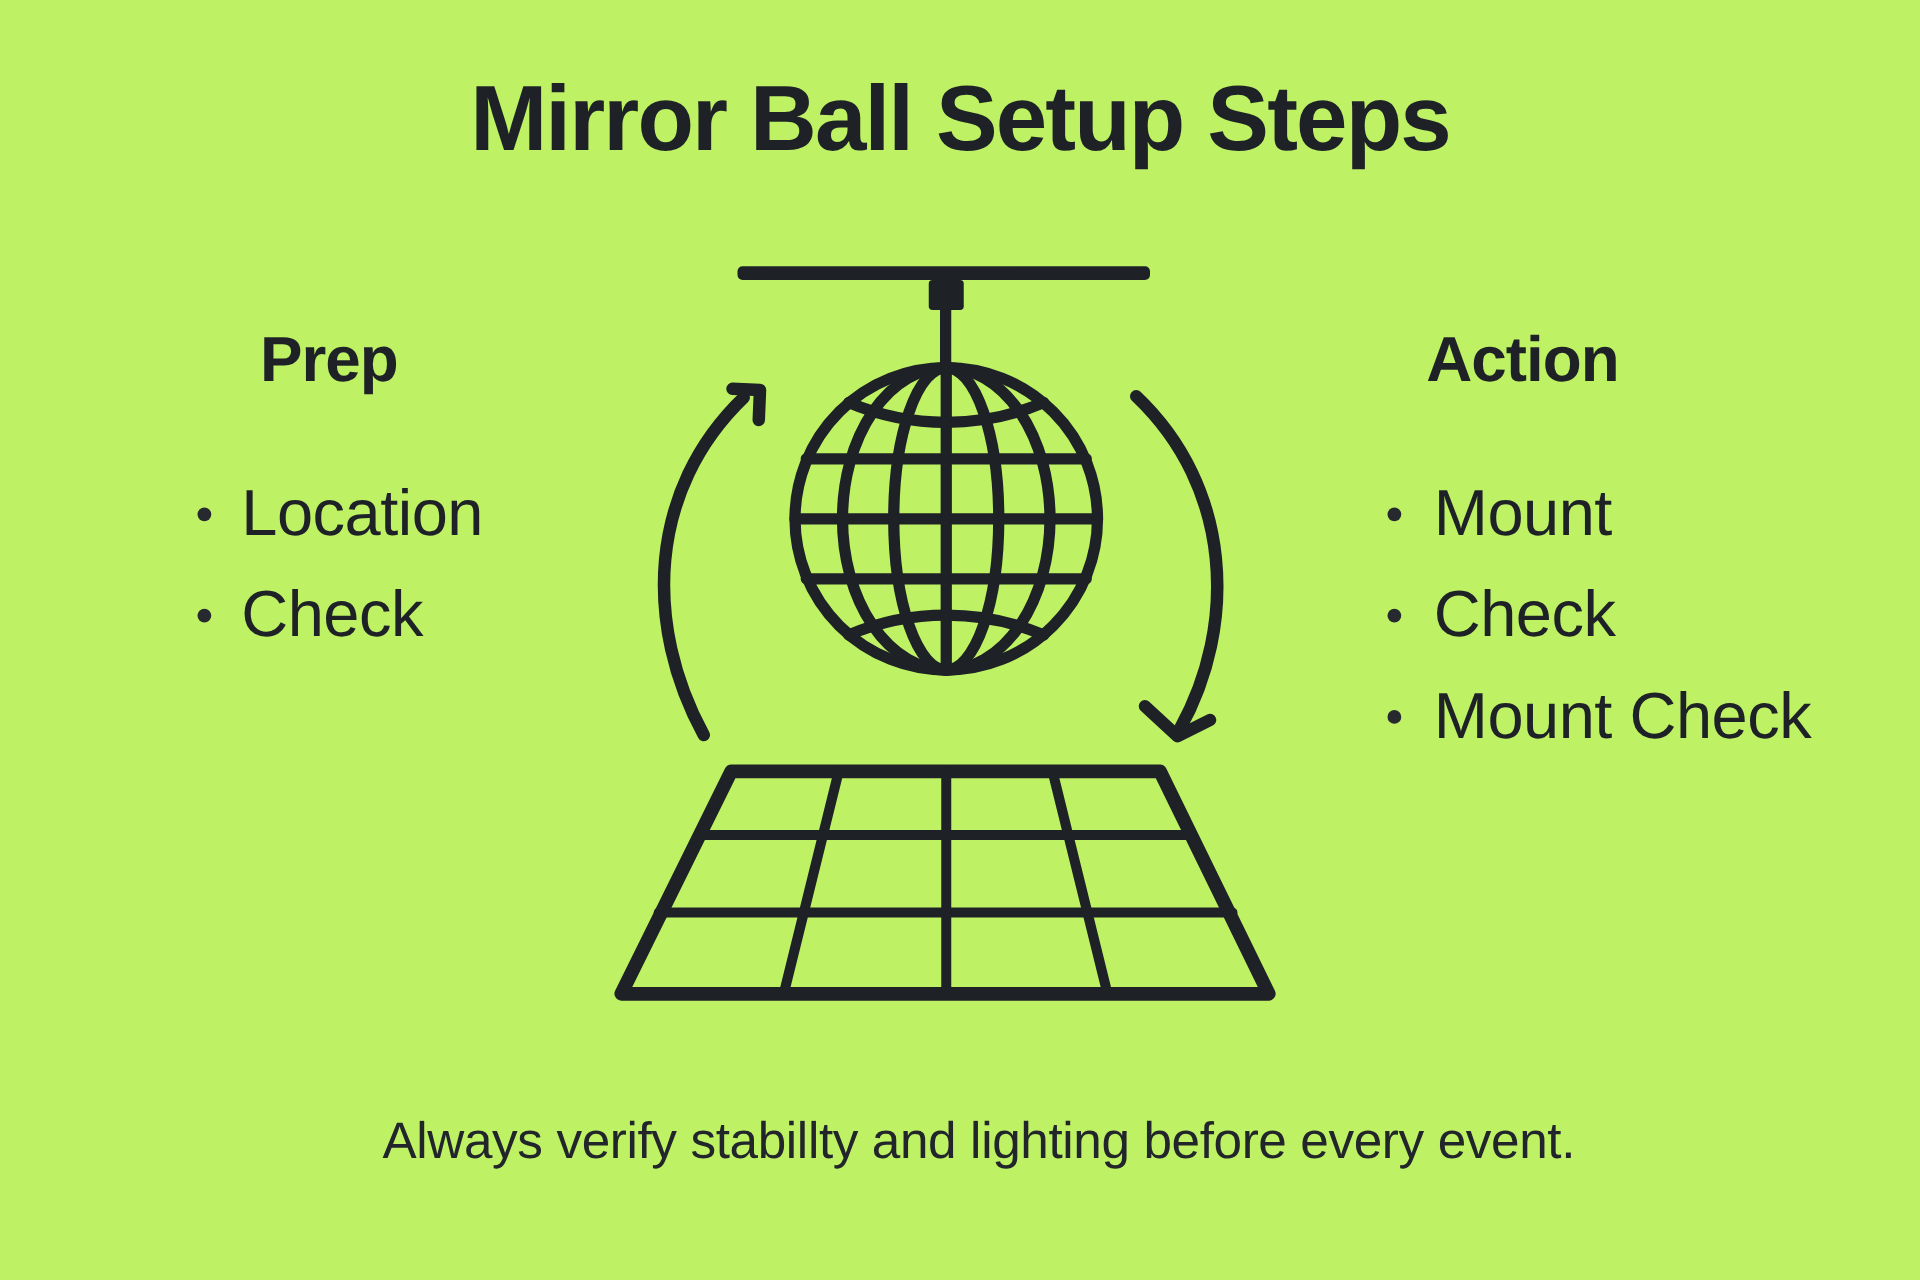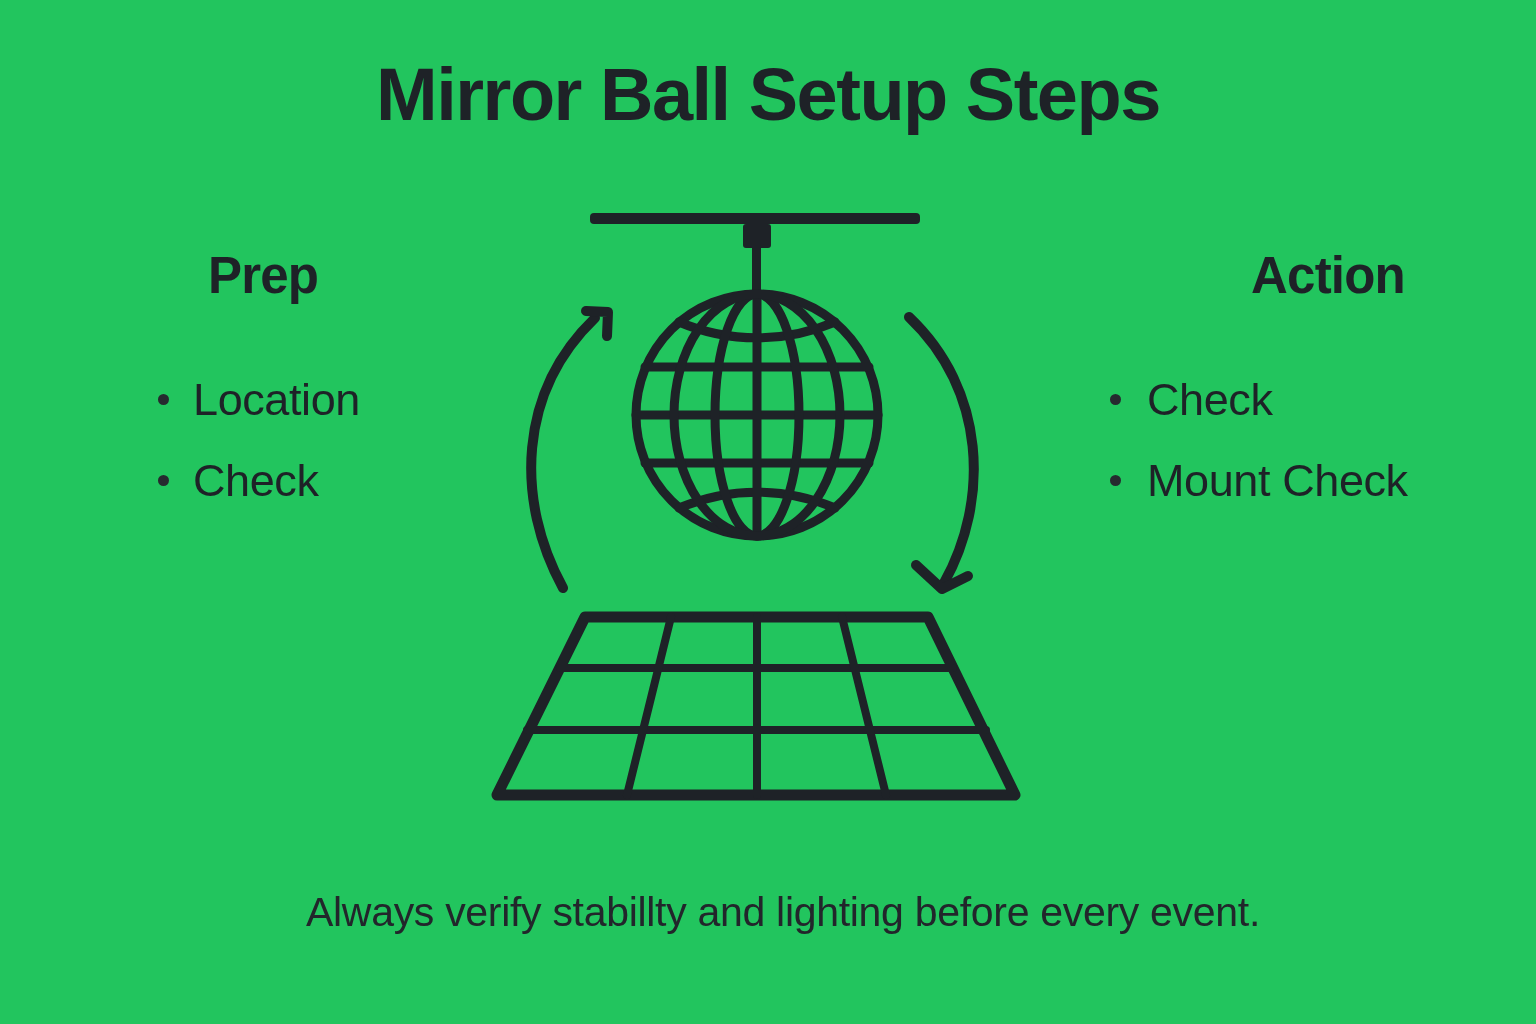--- a/index.html
+++ b/index.html
@@ -4,21 +4,21 @@
 <style>
   html, body {
     margin: 0;
     padding: 0;
     background: #ffffff;
   }
   #canvas {
     position: relative;
     width: 1536px;
     height: 1024px;
-    background: #22c55e;
+    background: #bef264;
     overflow: hidden;
     font-family: "Liberation Sans", sans-serif;
     color: #1e2227;
   }
 
   
   #title {
     position: absolute;
     top: 58px;
     left: 0;
@@ -39,36 +39,36 @@
   }
   #col-prep   { left: 150px; width: 400px; }
   #col-action { left: 1085px; width: 430px; }
 
   .col-heading {
     font-size: 51px;
     font-weight: bold;
     letter-spacing: -0.8px;
     color: #1e2227;
     line-height: 1.0;
-    margin: 0 0 58px 0;
+    margin: 12px 0 58px 0;
     white-space: nowrap;
   }
   #col-prep   .col-heading { padding-left: 58px; }
-  #col-action .col-heading { padding-left: 56px; text-align: center; }
+  #col-action .col-heading { padding-left: 56px; }
 
   .bullet-list {
     list-style: none;
     margin: 0;
     padding: 0;
   }
   .bullet-item {
     position: relative;
     height: 81px;
     line-height: 81px;
-    font-size: 45px;
+    font-size: 52px;
     letter-spacing: -0.4px;
     color: #1e2227;
     white-space: nowrap;
   }
   #col-prep   .bullet-item { padding-left: 43px; }
   #col-action .bullet-item { padding-left: 62px; }
 
   .bullet-dot {
     position: absolute;
     top: 50%;
@@ -172,20 +172,24 @@
         <span class="bullet-text">Check</span>
       </li>
     </ul>
   </div>
 
   <div class="column" id="col-action">
     <div class="col-heading">Action</div>
     <ul class="bullet-list">
       <li class="bullet-item">
         <span class="bullet-dot"></span>
+        <span class="bullet-text">Mount</span>
+      </li>
+      <li class="bullet-item">
+        <span class="bullet-dot"></span>
         <span class="bullet-text">Check</span>
       </li>
       <li class="bullet-item">
         <span class="bullet-dot"></span>
         <span class="bullet-text">Mount Check</span>
       </li>
     </ul>
   </div>
 
   <div id="footer">Always verify stabillty and lighting before every event.</div>

